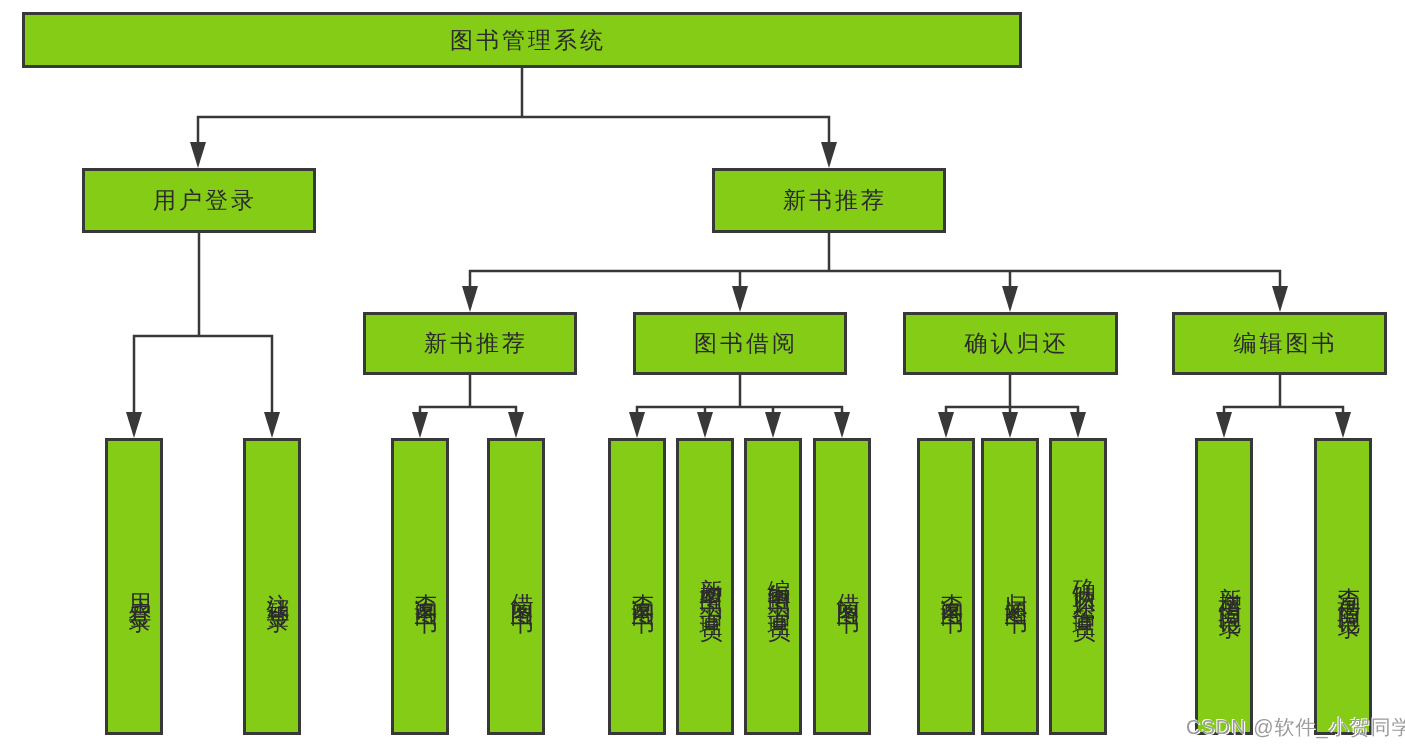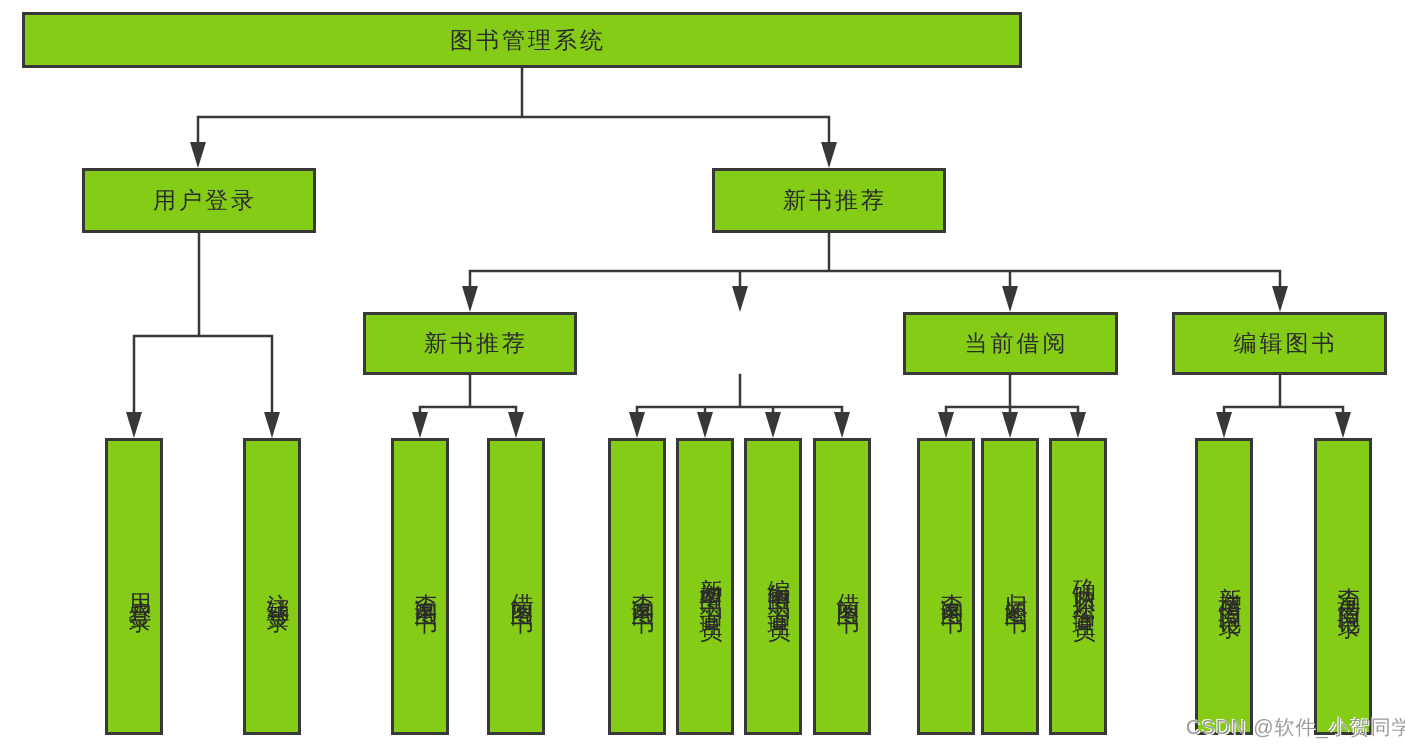--- a/index.html
+++ b/index.html
@@ -117,22 +117,25 @@
   <div class="box" style="left:82px; top:168px; width:234px; height:65px;">
     <span class="hlabel">用户登录</span>
   </div>
   <div class="box" style="left:712px; top:168px; width:234px; height:65px;">
     <span class="hlabel">新书推荐</span>
   </div>
 
   <div class="box" style="left:363px; top:312px; width:214px; height:63px;">
     <span class="hlabel">新书推荐</span>
   </div>
+  <div class="box" style="left:633px; top:312px; width:214px; height:63px;">
+    <span class="hlabel">图书借阅</span>
+  </div>
   <div class="box" style="left:903px; top:312px; width:215px; height:63px;">
-    <span class="hlabel">当前借阅</span>
+    <span class="hlabel">确认归还</span>
   </div>
   <div class="box" style="left:1172px; top:312px; width:215px; height:63px;">
     <span class="hlabel">编辑图书</span>
   </div>
 
   <div class="box" style="left:105px; top:438px; width:58px; height:297px;">
     <span class="vlabel">用户登录</span>
   </div>
   <div class="box" style="left:243px; top:438px; width:58px; height:297px;">
     <span class="vlabel">注销登录</span>

